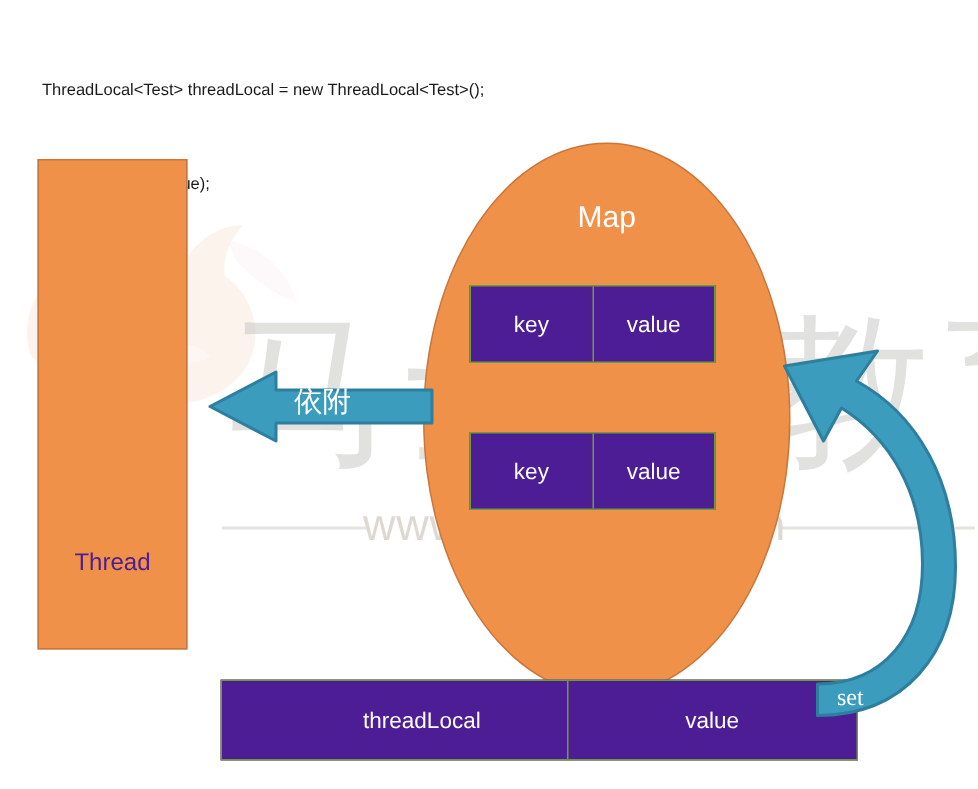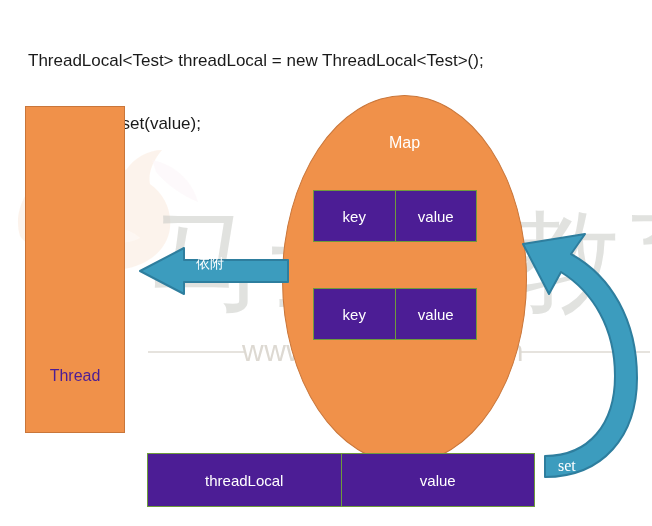--- a/index.html
+++ b/index.html
@@ -17,21 +17,21 @@
     background: #ffffff;
     overflow: hidden;
   }
   
   .code-block {
     position: absolute;
     left: 28px;
     top: 8px;
     width: 600px;
     font-family: "Liberation Sans", sans-serif;
-    font-size: 17px;
+    font-size: 11px;
     line-height: 21px;
     color: #1a1a1a;
     white-space: pre;
   }
   .code-line { display: block; }
 
   
   .wm-layer {
     position: absolute;
     inset: 0;
@@ -107,21 +107,21 @@
     border-radius: 50%;
     z-index: 2;
   }
   .map-label {
     position: absolute;
     left: 0;
     right: 0;
     top: 38px;
     text-align: center;
     color: #ffffff;
-    font-size: 16px;
+    font-size: 20px;
   }
   .kv-box {
     position: absolute;
     display: flex;
     background: #4c1d95;
     border: 1px solid #6E9B3C;
     z-index: 3;
   }
   .kv-box .cell {
     flex: 1 1 50%;
@@ -129,21 +129,21 @@
     align-items: center;
     justify-content: center;
     color: #ffffff;
     font-size: 15px;
   }
   .kv-box .cell.left-cell { border-right: 1px solid #6E9B3C; }
   #kv-1 { left: 313px; top: 190px; width: 162px; height: 50px; }
   #kv-2 { left: 313px; top: 288px; width: 162px; height: 50px; }
 
   #tl-box {
-    left: 147px; top: 453px; width: 386px; height: 52px;
+    left: 147px; top: 453px; width: 386px; height: 52px; padding-left: 37px;
   }
   #tl-box .cell { font-size: 15px; }
 
   
   .arrow-svg {
     position: absolute;
     z-index: 4;
     overflow: visible;
   }
   #depend-arrow { left: 138px; top: 244px; width: 152px; height: 54px; }
@@ -151,21 +151,21 @@
 
   .arrow-text {
     position: absolute;
     color: #ffffff;
     z-index: 5;
     white-space: nowrap;
     font-family: Liberation Serif, serif;
   }
   #depend-label {
     left: 196px; top: 255px;
-    font-size: 14px;
+    font-size: 19px;
     font-family: Liberation Mono, monospace;
   }
   #set-label {
     left: 558px; top: 457px;
     font-size: 16px;
   }
 </style>
 </head>
 <body>
 

